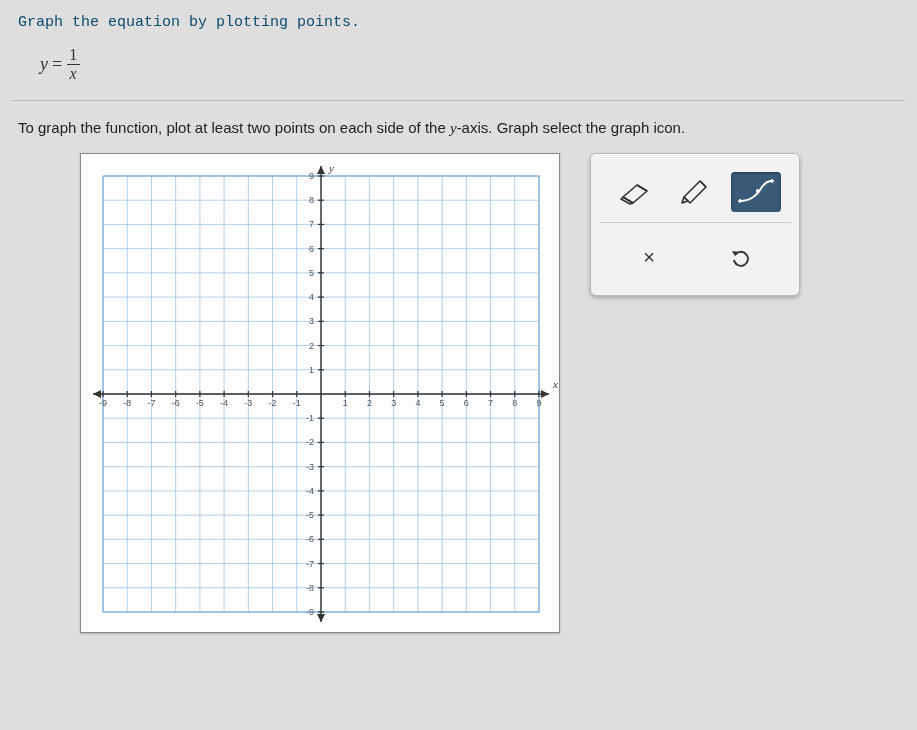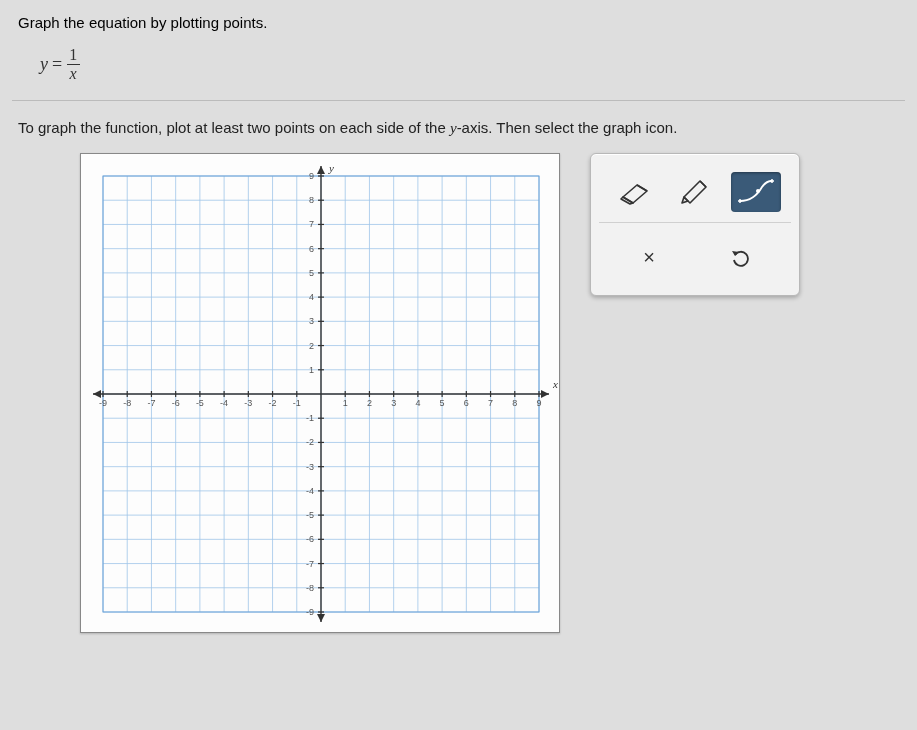--- a/index.html
+++ b/index.html
@@ -5,22 +5,23 @@
   * { box-sizing: border-box; margin: 0; padding: 0; }
   body {
     font-family: "Segoe UI", Arial, sans-serif;
     background: #dedede;
     width: 917px;
     height: 730px;
     overflow: hidden;
   }
   .question-header {
     padding: 14px 18px 10px 18px;
-    color: #000000;
+    color: #0c4a6e;
     font-size: 15px;
+    font-family: Liberation Mono, monospace;
   }
   .equation {
     padding: 6px 0 18px 40px;
     font-family: "Times New Roman", serif;
     font-style: italic;
     font-size: 18px;
     color: #333;
     display: flex;
     align-items: center;
     gap: 4px;
@@ -88,21 +89,21 @@
   <span style="font-style:normal">=</span>
   <span class="frac">
     <span class="num">1</span>
     <span class="den">x</span>
   </span>
 </div>
 
 <div class="divider"></div>
 
 <div class="instruction">
-  <span>To graph the function, plot at least two points on each side of the </span><span class="y-italic">y</span><span>-axis. Then select the graph icon.</span>
+  <span>To graph the function, plot at least two points on each side of the </span><span class="y-italic">y</span><span>-axis. Graph select the graph icon.</span>
 </div>
 
 <div class="work-area">
   <div class="graph-box">
     <svg id="graph-svg" width="480" height="480" viewBox="0 0 480 480">
         <line x1="22" y1="22" x2="22" y2="458" stroke="#9fc5e8" stroke-width="0.8"></line>
         <line x1="46.22222222222223" y1="22" x2="46.22222222222223" y2="458" stroke="#9fc5e8" stroke-width="0.8"></line>
         <line x1="70.44444444444446" y1="22" x2="70.44444444444446" y2="458" stroke="#9fc5e8" stroke-width="0.8"></line>
         <line x1="94.66666666666669" y1="22" x2="94.66666666666669" y2="458" stroke="#9fc5e8" stroke-width="0.8"></line>
         <line x1="118.88888888888889" y1="22" x2="118.88888888888889" y2="458" stroke="#9fc5e8" stroke-width="0.8"></line>

